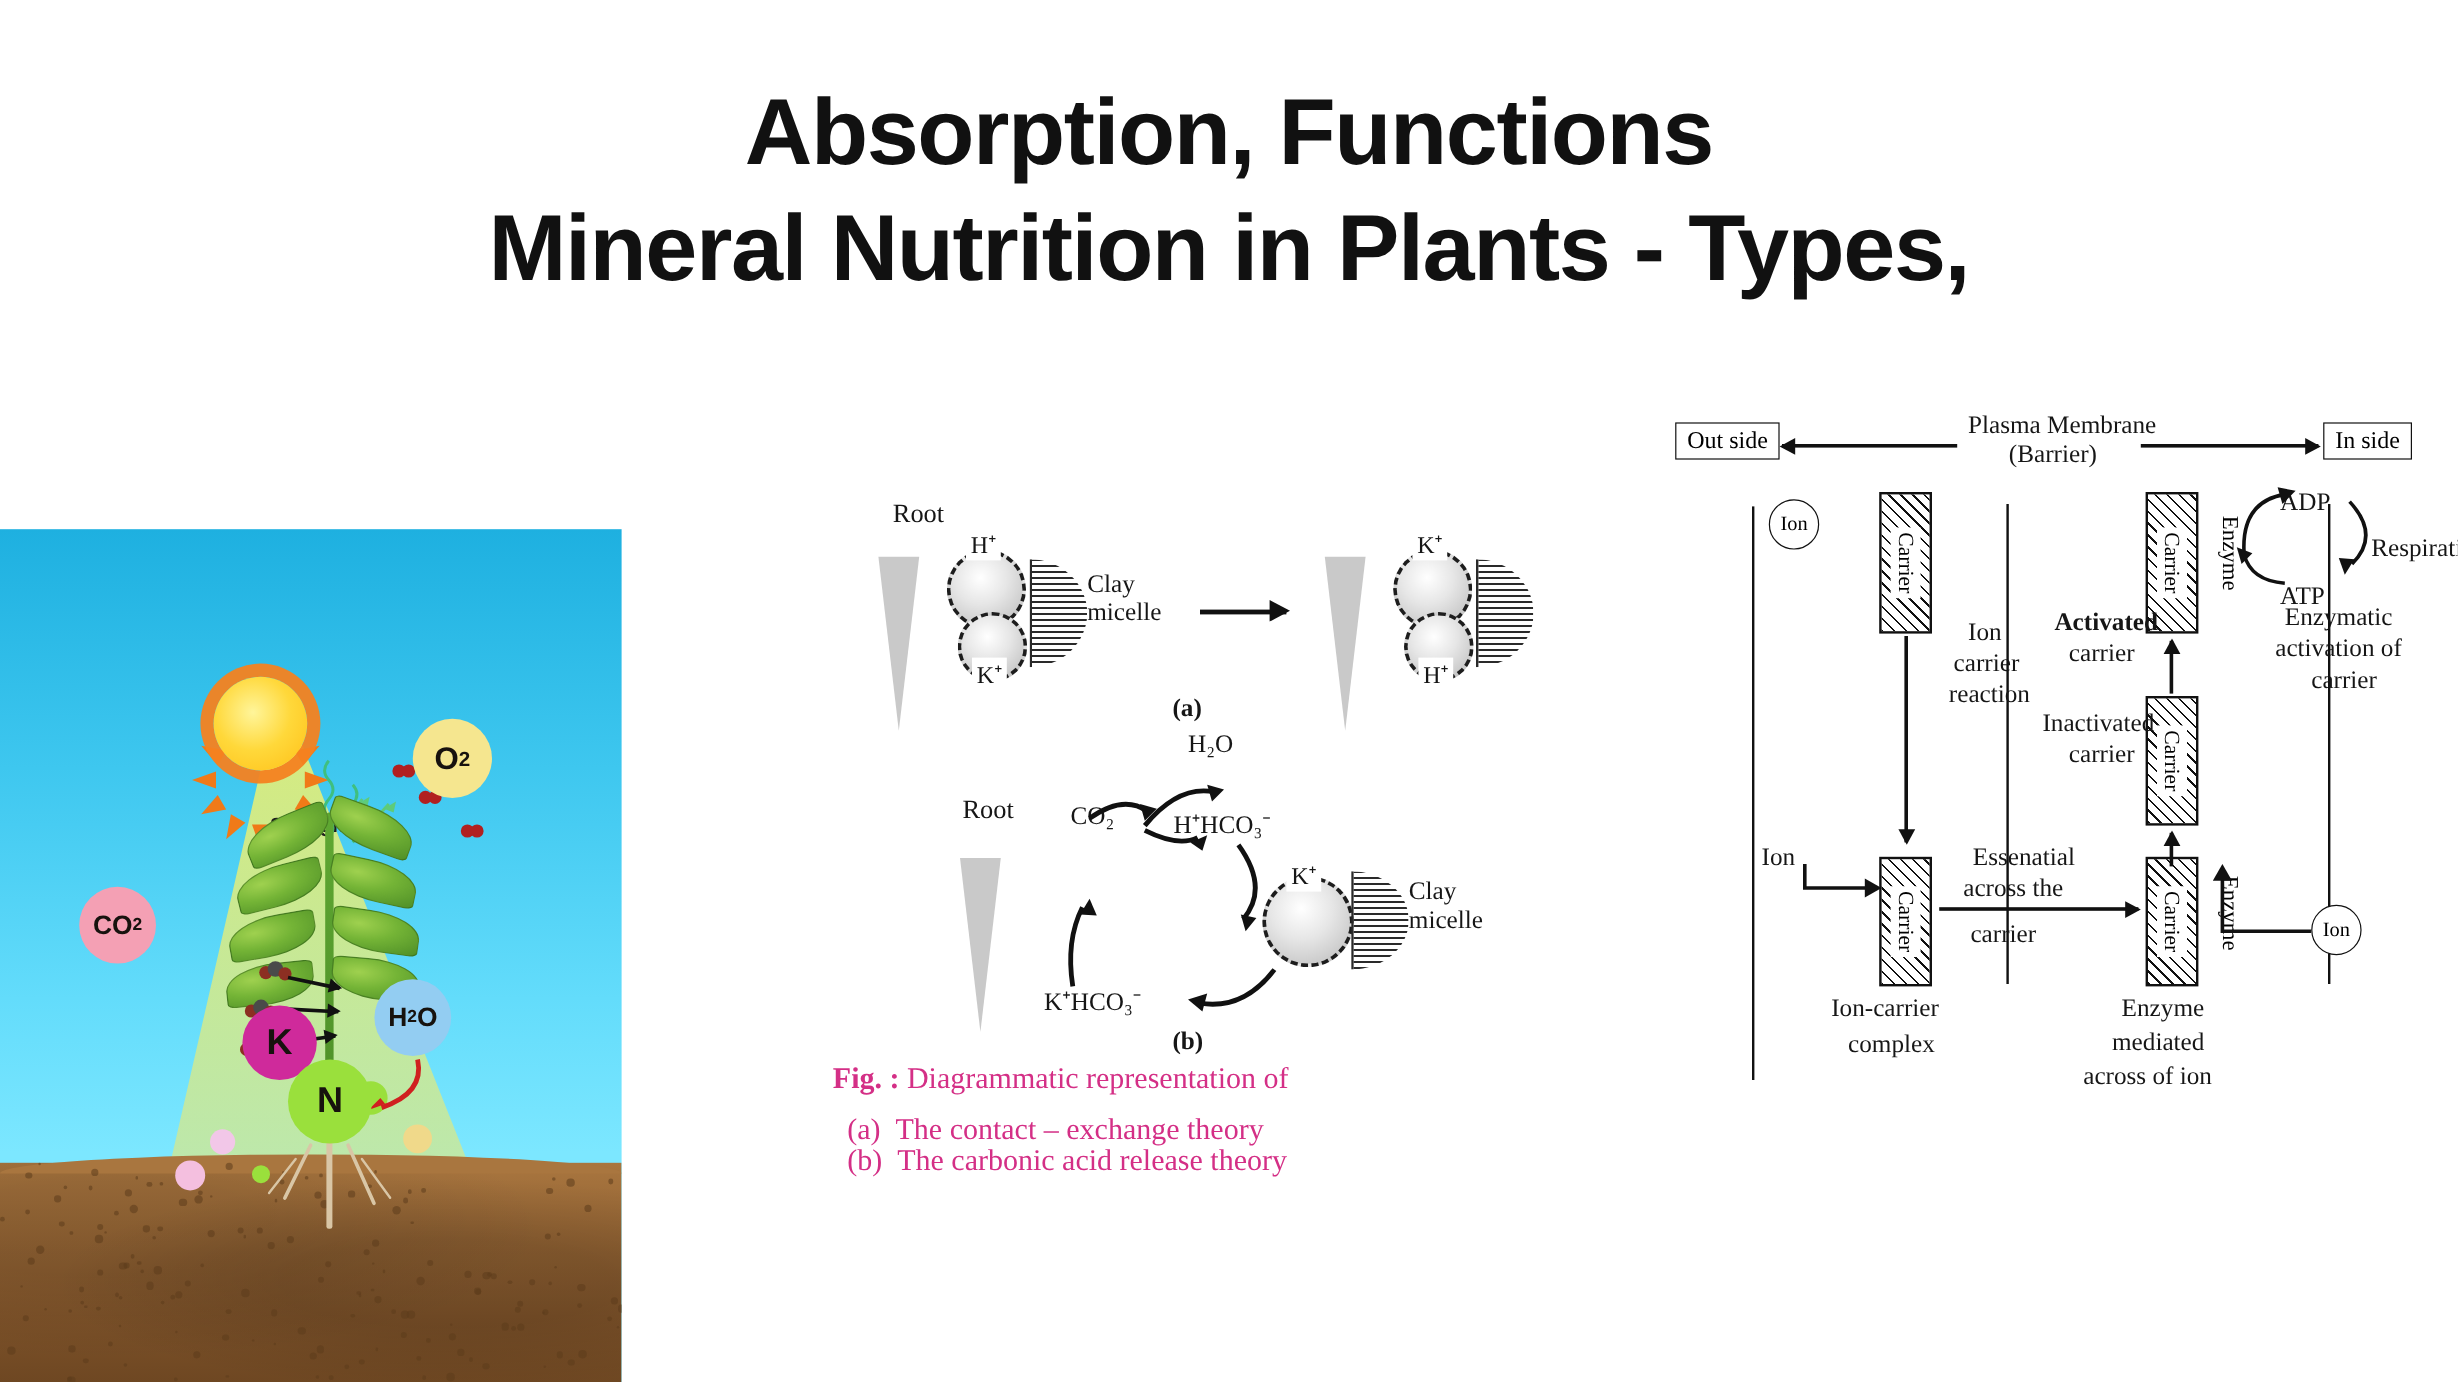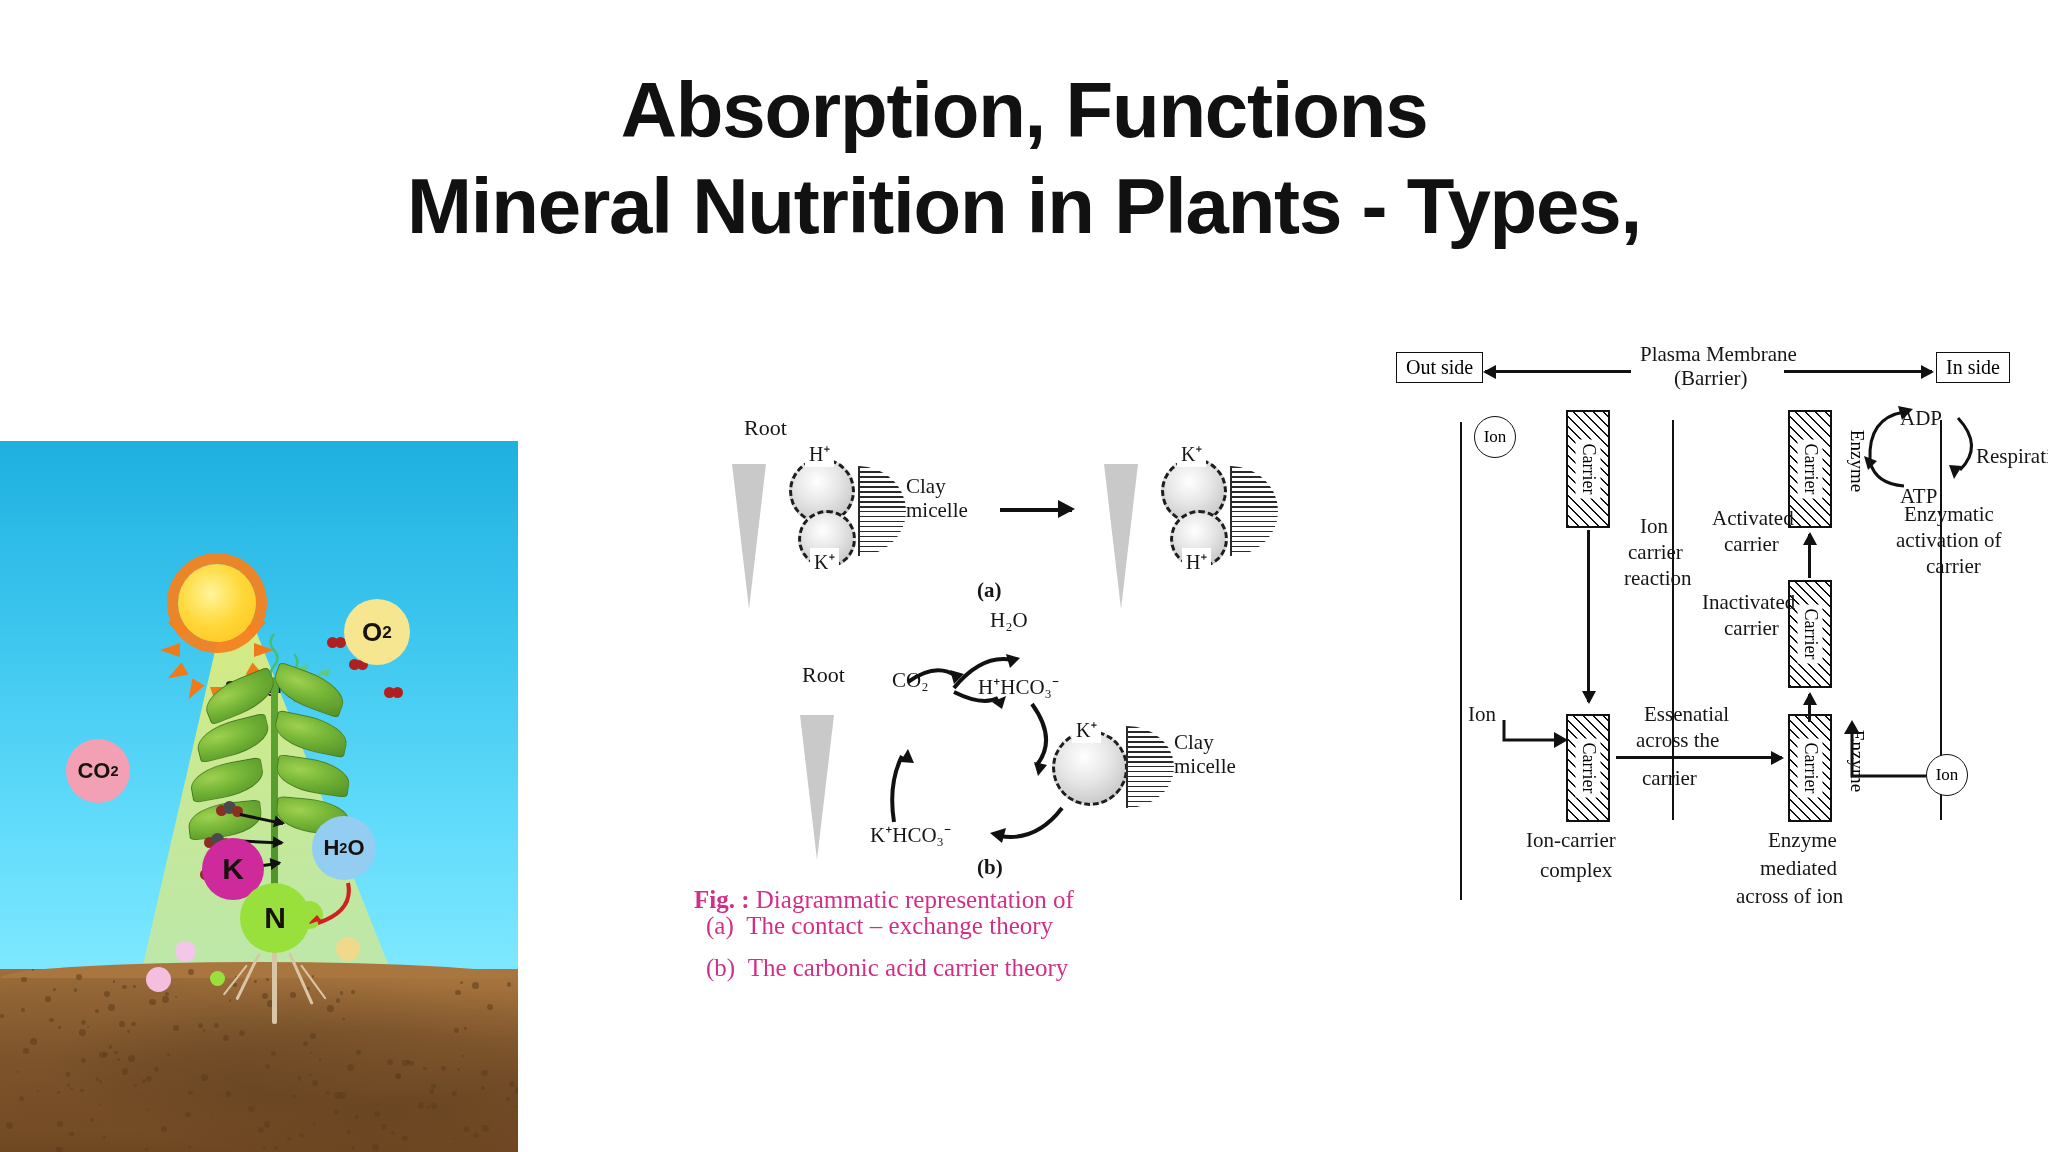--- a/index.html
+++ b/index.html
@@ -512,27 +512,27 @@
     <div class="clay" style="left:426px; top:296px; height:82px;"></div>
     <div class="lbl sci" style="left:474px; top:300px; font-size:21px;">Clay</div>
     <div class="lbl sci" style="left:474px; top:324px; font-size:21px;">micelle</div>
 
     <div class="lbl sci" style="left:277px; top:425px; font-size:21px; font-weight:bold;">(b)</div>
 
     <div class="lbl cap-pink" style="left:-6px; top:456px; font-size:25px;">
       <b>Fig. :</b>
       <span>Diagrammatic representation of</span>
     </div>
-    <div class="lbl cap-pink" style="left:6px; top:482px; font-size:25px;">
+    <div class="lbl cap-pink" style="left:6px; top:498px; font-size:25px;">
       <span>(a)</span>
       &nbsp;<span>The contact – exchange theory</span>
     </div>
     <div class="lbl cap-pink" style="left:6px; top:524px; font-size:25px;">
       <span>(b)</span>
-      &nbsp;<span>The carbonic acid carrier theory</span>
+      &nbsp;<span>The carbonic acid release theory</span>
     </div>
   </div>
 
   <div id="right-panel">
 
     <div class="vline" style="left:0px; top:-8px; height:478px;"></div>
     <div class="vline" style="left:212px; top:-10px; height:400px;"></div>
     <div class="vline" style="left:480px; top:-10px; height:400px;"></div>
 
     <div class="boxlbl" style="left:-64px; top:-78px;">Out side</div>
@@ -574,21 +574,21 @@
       <path d="M100 24 q26 28 2 52" stroke="#111" stroke-width="3" fill="none"></path>
       <path d="M104 72 l-8 13 l-5 -14 z" fill="#111"></path>
       <path d="M46 92 q-28 -2 -34 -24" stroke="#111" stroke-width="3" fill="none"></path>
       <path d="M10 76 l-4 -14 l13 5 z" fill="#111"></path>
     </svg>
 
     <div class="lbl sci" style="left:180px; top:84px; font-size:21px;">Ion</div>
     <div class="lbl sci" style="left:168px; top:110px; font-size:21px;">carrier</div>
     <div class="lbl sci" style="left:164px; top:136px; font-size:21px;">reaction</div>
 
-    <div class="lbl sci" style="left:252px; top:76px; font-size:21px;">Activated</div>
+    <div class="lbl sci" style="left:252px; top:76px; font-size:21px;font-weight:bold;">Activated</div>
     <div class="lbl sci" style="left:264px; top:102px; font-size:21px;">carrier</div>
 
     <div class="lbl sci" style="left:242px; top:160px; font-size:21px;">Inactivated</div>
     <div class="lbl sci" style="left:264px; top:186px; font-size:21px;">carrier</div>
 
     <div class="lbl sci" style="left:444px; top:72px; font-size:21px;">Enzymatic</div>
     <div class="lbl sci" style="left:436px; top:98px; font-size:21px;">activation of</div>
     <div class="lbl sci" style="left:466px; top:124px; font-size:21px;">carrier</div>
 
     <div class="thin-arrow v" style="left:127px; top:100px; height:172px;"></div>

